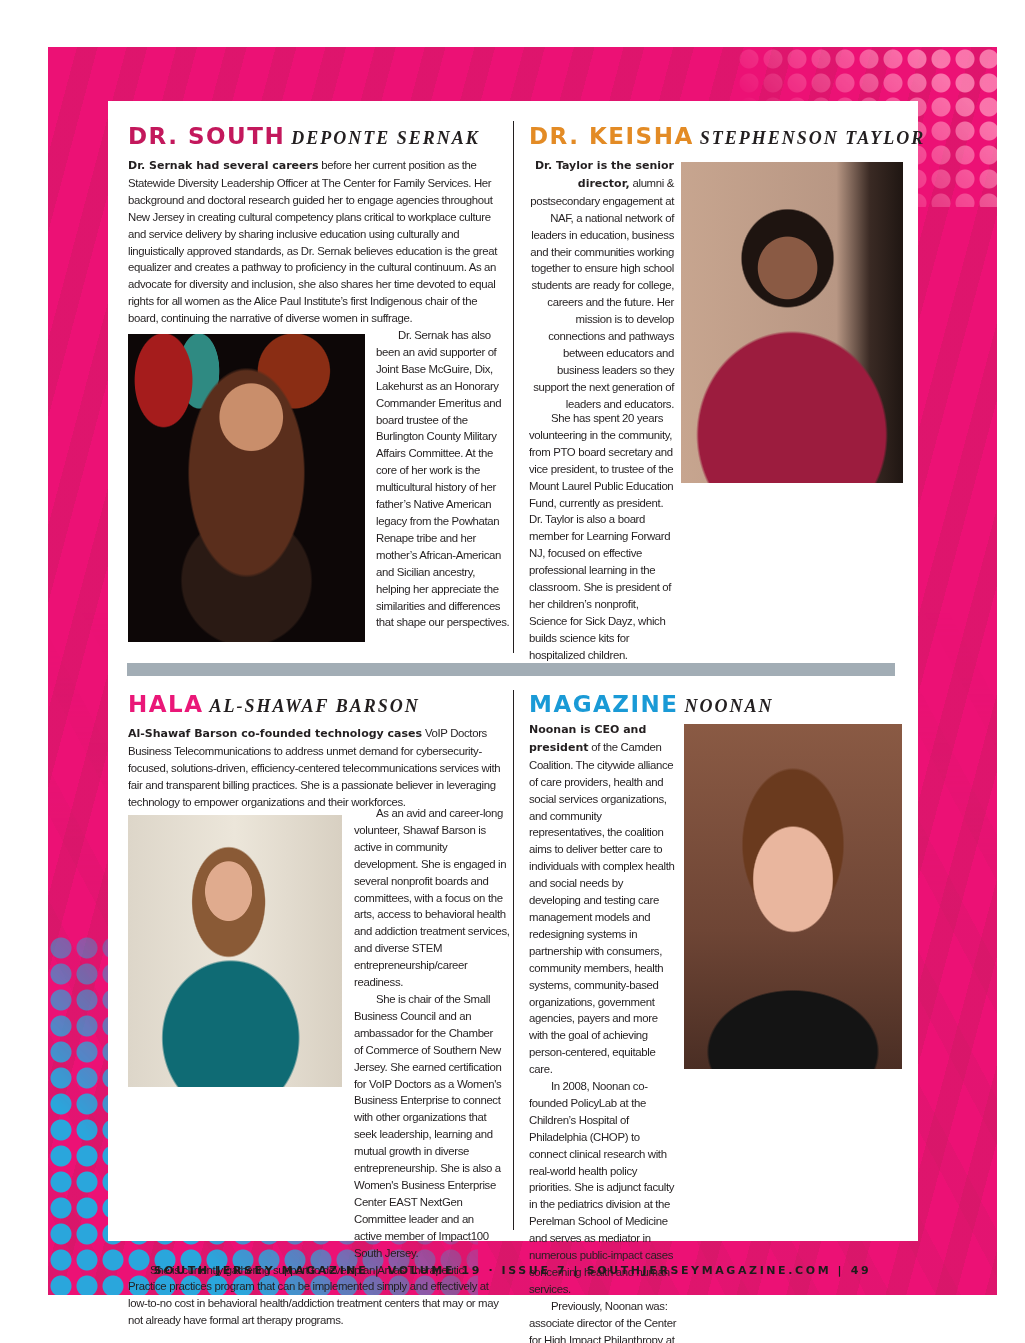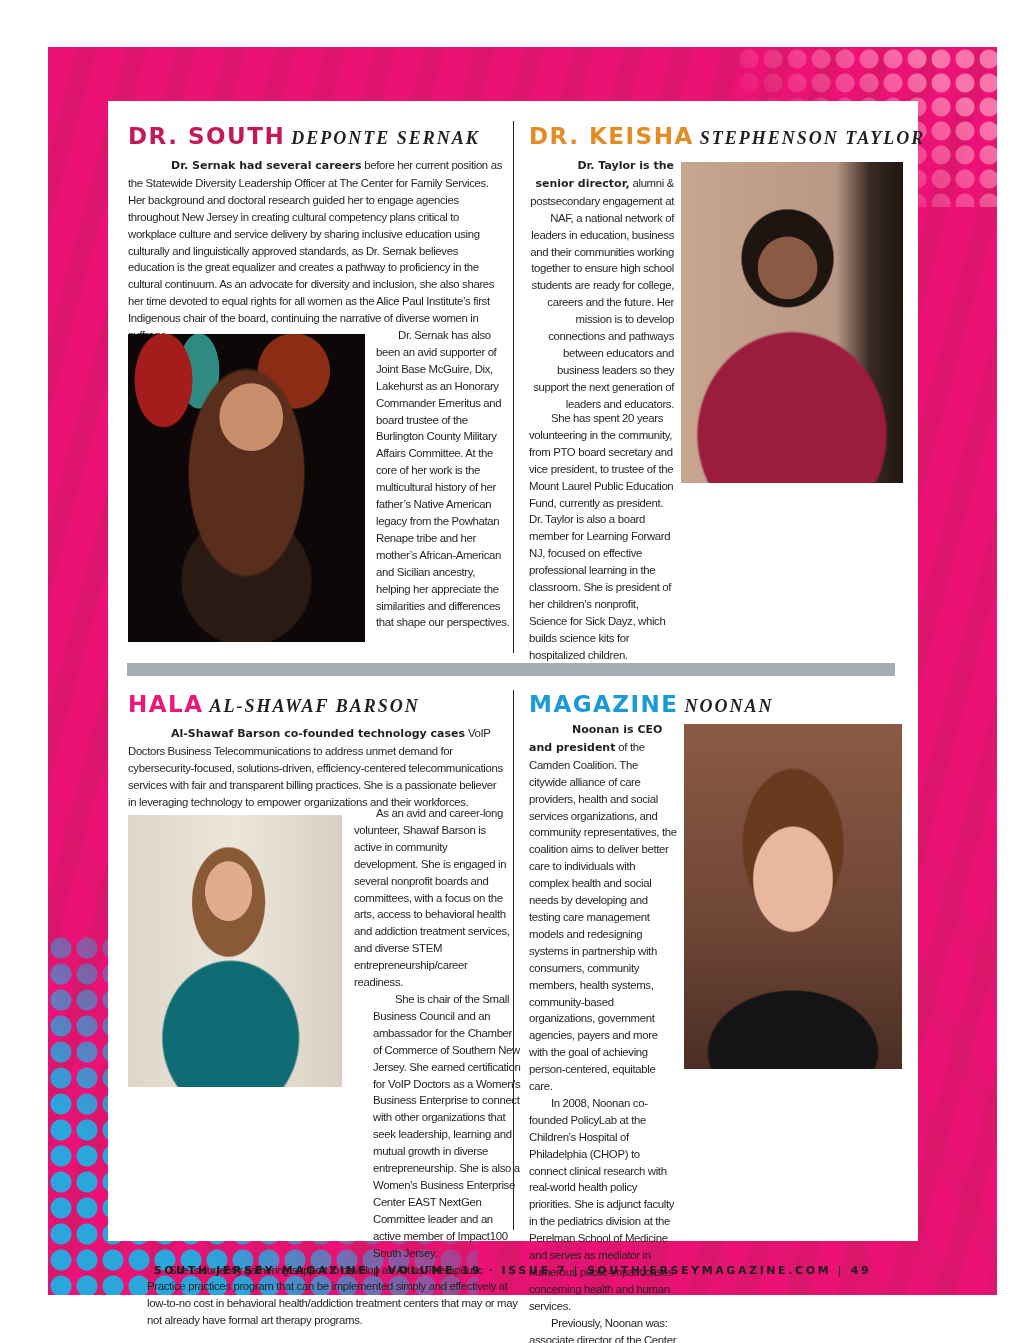--- a/index.html
+++ b/index.html
@@ -52,21 +52,21 @@
     font-family: "DejaVu Sans", sans-serif; font-weight: bold; font-size: 23px; letter-spacing: 1.5px;
   }
   .last {
     font-family: "Liberation Serif", serif; font-style: italic; font-size: 18px; letter-spacing: 2px;
     text-transform: uppercase; color: #231f20; margin-left: 6px; margin-top: 16px;
   }
   .body {
     font-size: 11.4px; line-height: 16.9px; letter-spacing: -0.35px;
     text-align: left; color: #231f20;
   }
-  .body b { font-family: "DejaVu Sans", sans-serif; font-size: 11px; letter-spacing: 0; margin-left: 43px; }
+  .body b { font-family: "DejaVu Sans", sans-serif; font-size: 11px; letter-spacing: 0; }
   .body p { margin: 0; }
   .indent { text-indent: 22px; }
 
   .photo { position: absolute; overflow: hidden; }
   .divider-v { position: absolute; width: 1px; background: #231f20; }
   .divider-h { position: absolute; background: #a2adb5; }
 
   .footer {
     position: absolute; left: 0; width: 1025px; top: 1264px; text-align: center;
     font-family: "DejaVu Sans", sans-serif; font-weight: bold; font-size: 11px; letter-spacing: 2.6px;
@@ -120,21 +120,21 @@
     <span class="first" style="color:#ea1778;">HALA</span><span class="last">AL-SHAWAF BARSON</span>
   </h2>
   <div class="body" style="margin-top:9px;">
     <p><b>Al-Shawaf Barson co-founded technology cases</b><span> VoIP Doctors Business Telecommunications to address unmet demand for cybersecurity-focused, solutions-driven, efficiency-centered telecommunications services with fair and transparent billing practices. She is a passionate believer in leveraging technology to empower organizations and their workforces.</span></p>
   </div>
 </div>
 <div class="photo" style="left:128px; top:815px; width:214px; height:272px; background: radial-gradient(ellipse 18% 18% at 47% 28%, #e0ab8e 0 60%, transparent 62%), radial-gradient(ellipse 28% 33% at 47% 32%, #8a5a36 0 60%, transparent 62%), radial-gradient(ellipse 45% 40% at 48% 82%, #0f6b74 0 70%, transparent 72%), linear-gradient(90deg, #ddd6c9 0%, #ece6da 50%, #d8d0c2 100%);"></div>
 <div class="section body" style="left:354px; top:805px; width:160px;">
   <p class="indent">As an avid and career-long volunteer, Shawaf Barson is active in community development. She is engaged in several nonprofit boards and committees, with a focus on the arts, access to behavioral health and addiction treatment services, and diverse STEM entrepreneurship/career readiness.</p>
 </div>
-<div class="section body" style="left:128px; top:991px; width:376px;margin-left:19px;">
+<div class="section body" style="left:128px; top:991px; width:376px;">
   <p class="indent" style="margin-left:226px;">She is chair of the Small Business Council and an ambassador for the Chamber of Commerce of Southern New Jersey. She earned certification for VoIP Doctors as a Women's Business Enterprise to connect with other organizations that seek leadership, learning and mutual growth in diverse entrepreneurship. She is also a Women's Business Enterprise Center EAST NextGen Committee leader and an active member of Impact100 South Jersey.</p>
   <p class="indent">She is currently gathering support to develop an Art as Therapeutic Practice practices program that can be implemented simply and effectively at low-to-no cost in behavioral health/addiction treatment centers that may or may not already have formal art therapy programs.</p>
 </div>
 
 <div class="divider-v" style="left:513px; top:690px; height:540px;"></div>
 
 <div class="section" style="left:529px; top:692px; width:378px;">
   <h2 class="name">
     <span class="first" style="color:#1a9ad6;">MAGAZINE</span><span class="last">NOONAN</span>
   </h2>

